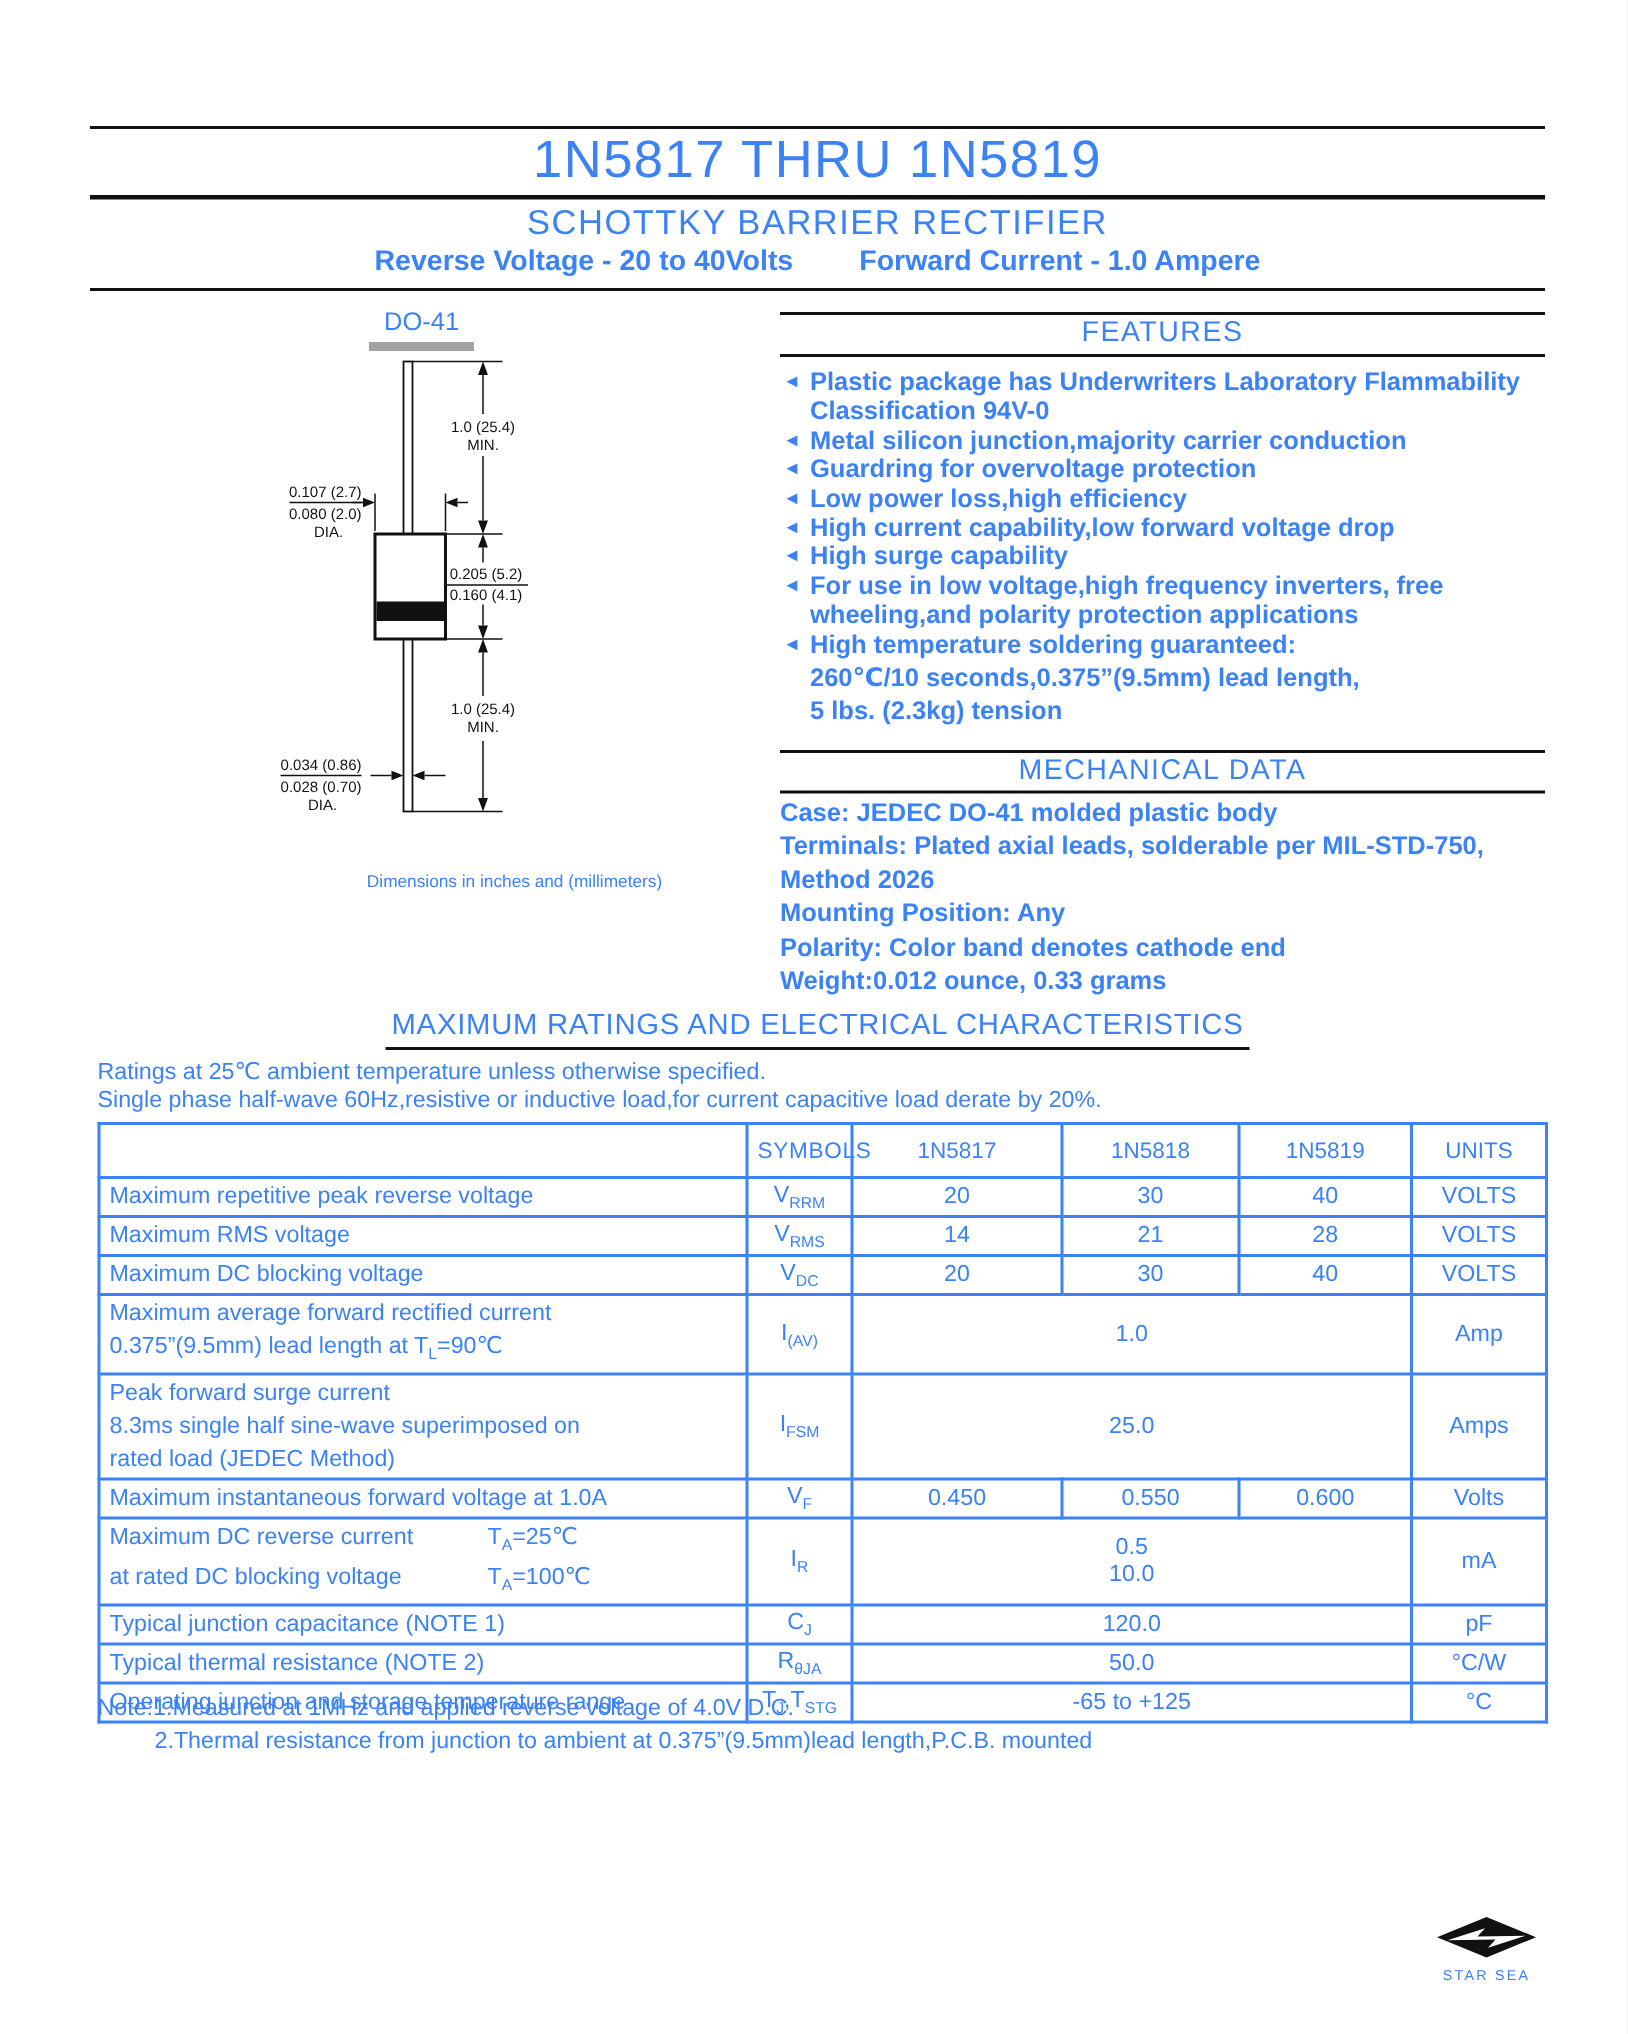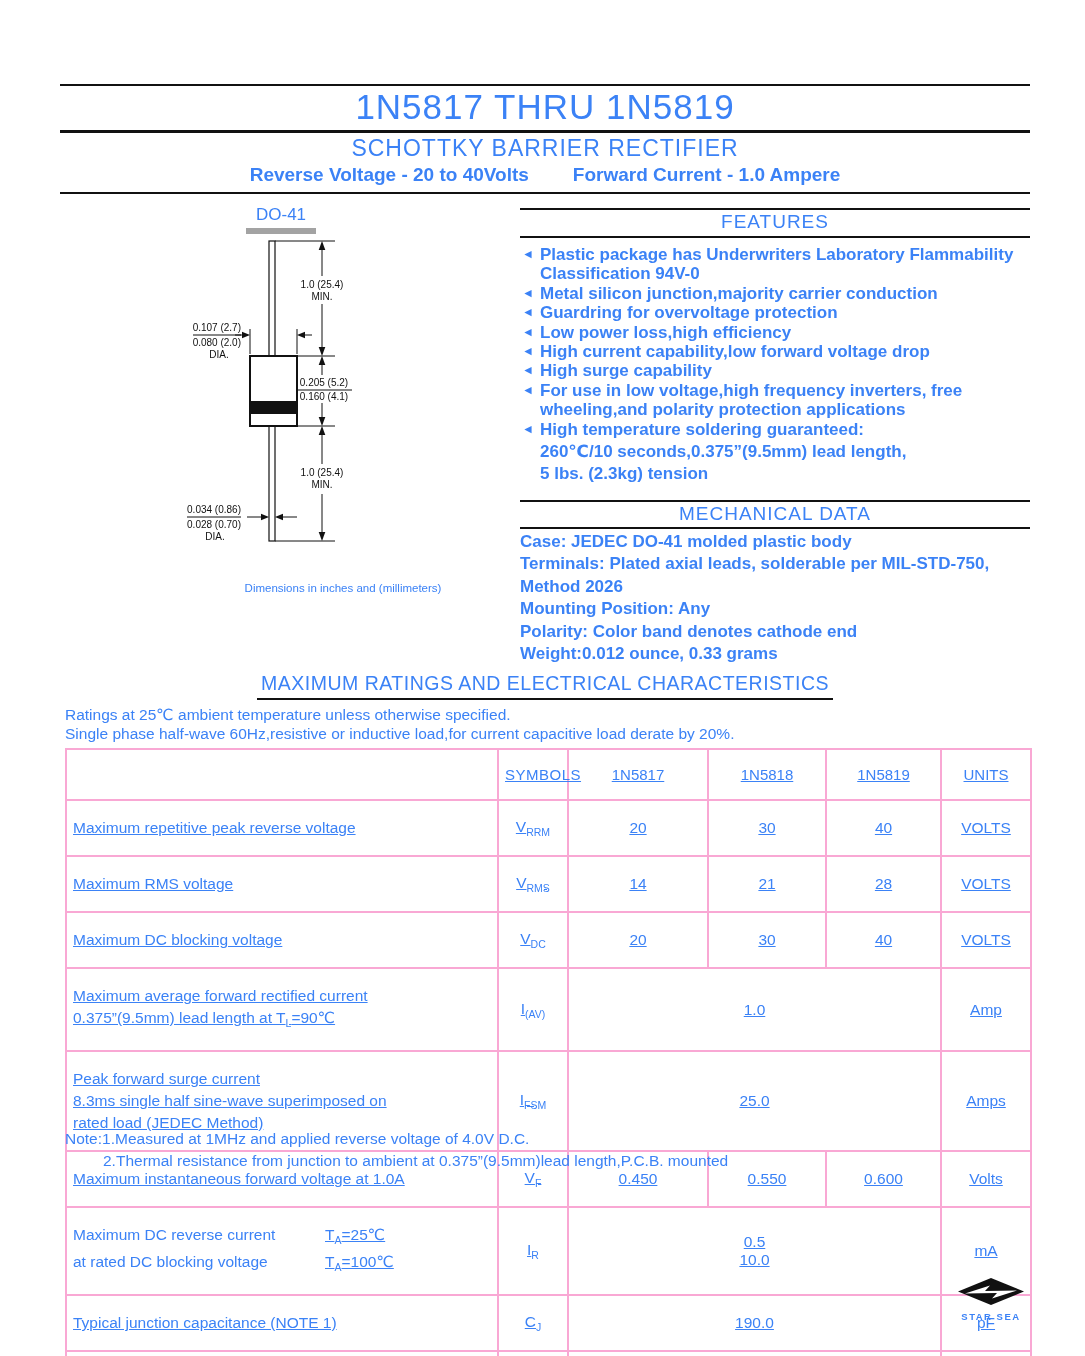--- a/index.html
+++ b/index.html
@@ -39,37 +39,37 @@
   .mech-list { left: 520px; top: 531px; width: 514px; font-size: 17px; font-weight: 700; line-height: 22.4px; }
 
   
   .max-head { left: 60px; top: 672px; width: 970px; text-align: center; font-size: 19.5px; letter-spacing: 0.5px; }
   .max-head span { display: inline-block; border-bottom: 2px solid #111; padding: 0 4px 3px 4px; }
   .ratings-intro { left: 65px; top: 705px; width: 960px; font-size: 15.5px; line-height: 19px; }
 
   
   .table-wrap { left: 65px; top: 748px; }
   table.ratings { border-collapse: collapse; table-layout: fixed; width: 965px; font-size: 15.5px; }
-  table.ratings td, table.ratings th { border: 2px solid #f9a8d4; padding: 16px 6px; vertical-align: middle; text-decoration: underline; }
+  table.ratings td, table.ratings th { border: 2px solid #3b82f6; padding: 1px 6px; vertical-align: middle; }
   table.ratings th { font-weight: 400; height: 36px; font-size: 15px; }
   th.blank { border-top: 2px solid #fff; border-left: 2px solid #fff; }
   th.symhead { font-size: 12.5px; letter-spacing: 0.5px; }
   td.lbl { text-align: left; line-height: 22px; }
   td.sym, td.val, td.unit { text-align: center; }
   td.sym sub, td.lbl sub { font-size: 10.5px; }
   tr.single td { height: 26px; }
   .two-col .c1 { display: inline-block; width: 252px; }
 
   
   .notes { left: 65px; top: 1128px; width: 960px; font-size: 15.5px; line-height: 22px; }
   .notes .indent { padding-left: 38px; }
 
   
   .page-num { left: 60px; top: 1292px; width: 970px; text-align: center; font-size: 17px; }
-  .logo { left: 950px; top: 1278px; width: 82px; text-align: center; font-weight: bold; }
+  .logo { left: 950px; top: 1278px; width: 82px; text-align: center; }
   .logo-text { font-size: 9.5px; letter-spacing: 1.5px; margin-top: 1px; }
 </style>
 </head>
 <body>
 
 <div class="page">
 
   <div class="rule" style="left:60px; top:84px; width:970px; height:2px;"></div>
   <div class="abs doc-title">1N5817 THRU 1N5819</div>
   <div class="rule" style="left:60px; top:130px; width:970px; height:3px;"></div>
@@ -281,21 +281,21 @@
           <td class="sym"><span>I</span><sub>R</sub></td>
           <td class="val" colspan="3">
             <div>0.5</div>
             <div>10.0</div>
           </td>
           <td class="unit">mA</td>
         </tr>
         <tr class="single">
           <td class="lbl">Typical junction capacitance (NOTE 1)</td>
           <td class="sym"><span>C</span><sub>J</sub></td>
-          <td class="val" colspan="3">190.0</td>
+          <td class="val" colspan="3">120.0</td>
           <td class="unit">pF</td>
         </tr>
         <tr class="single">
           <td class="lbl">Typical thermal resistance (NOTE 2)</td>
           <td class="sym"><span>R</span><sub>θJA</sub></td>
           <td class="val" colspan="3">50.0</td>
           <td class="unit">°C/W</td>
         </tr>
         <tr class="single">
           <td class="lbl">Operating junction and storage temperature range</td>

